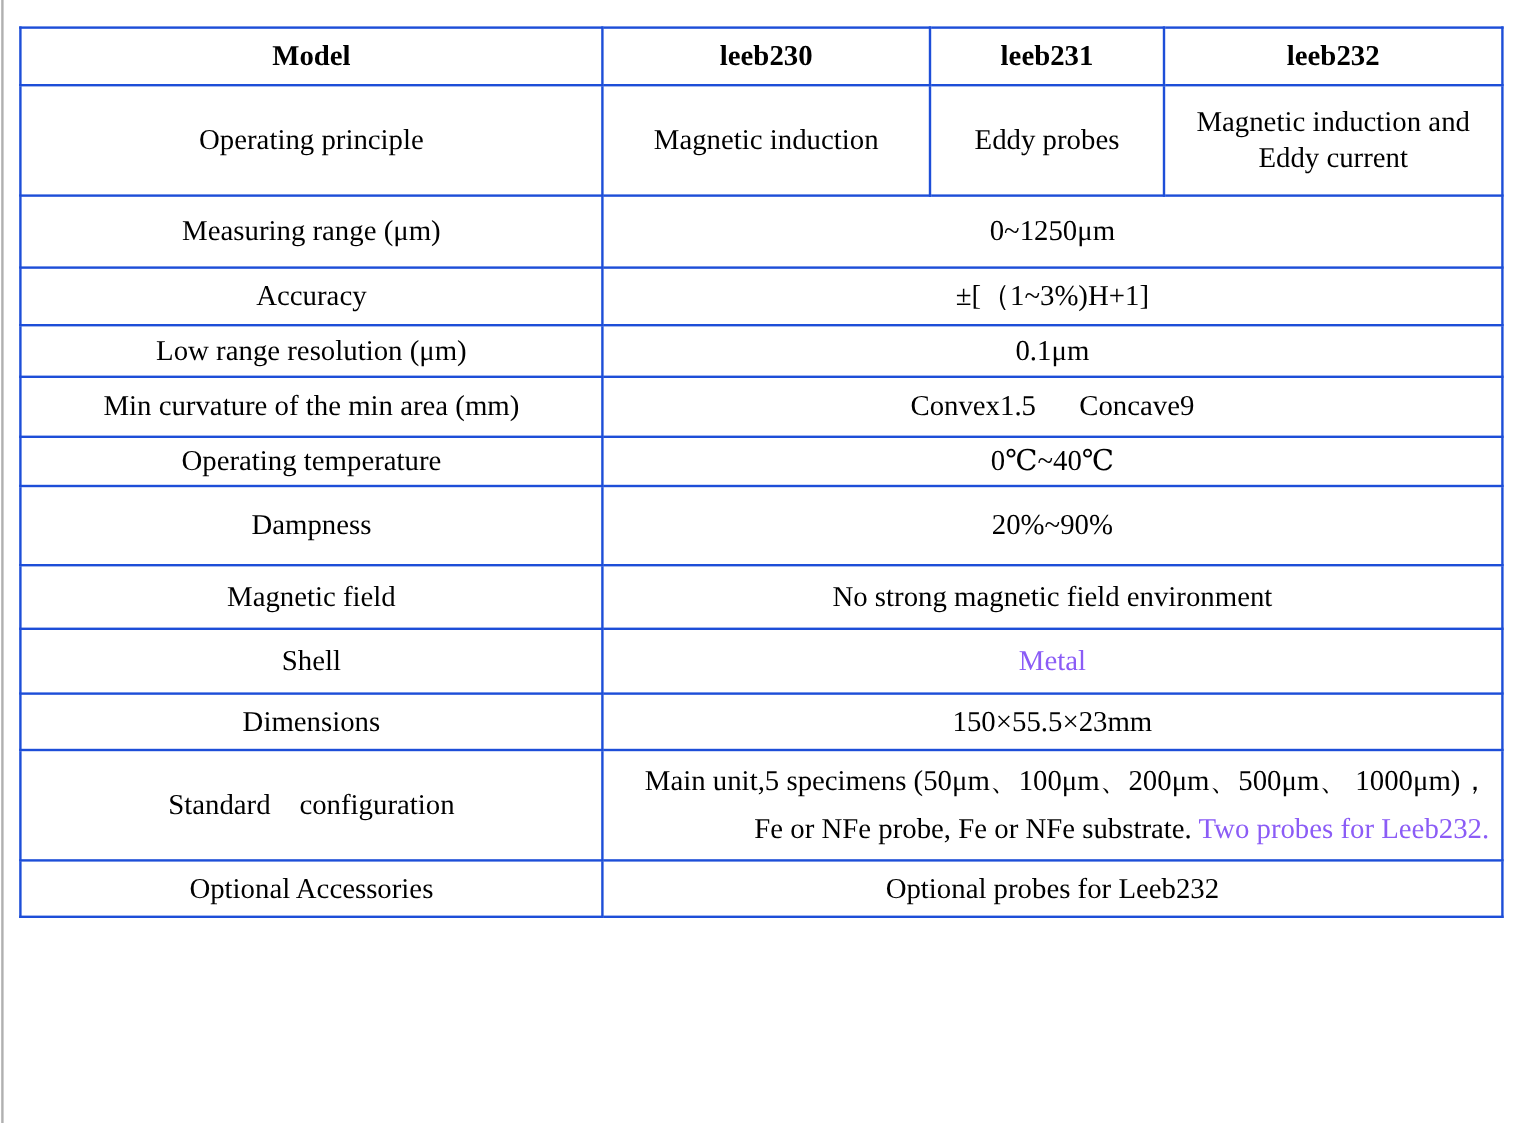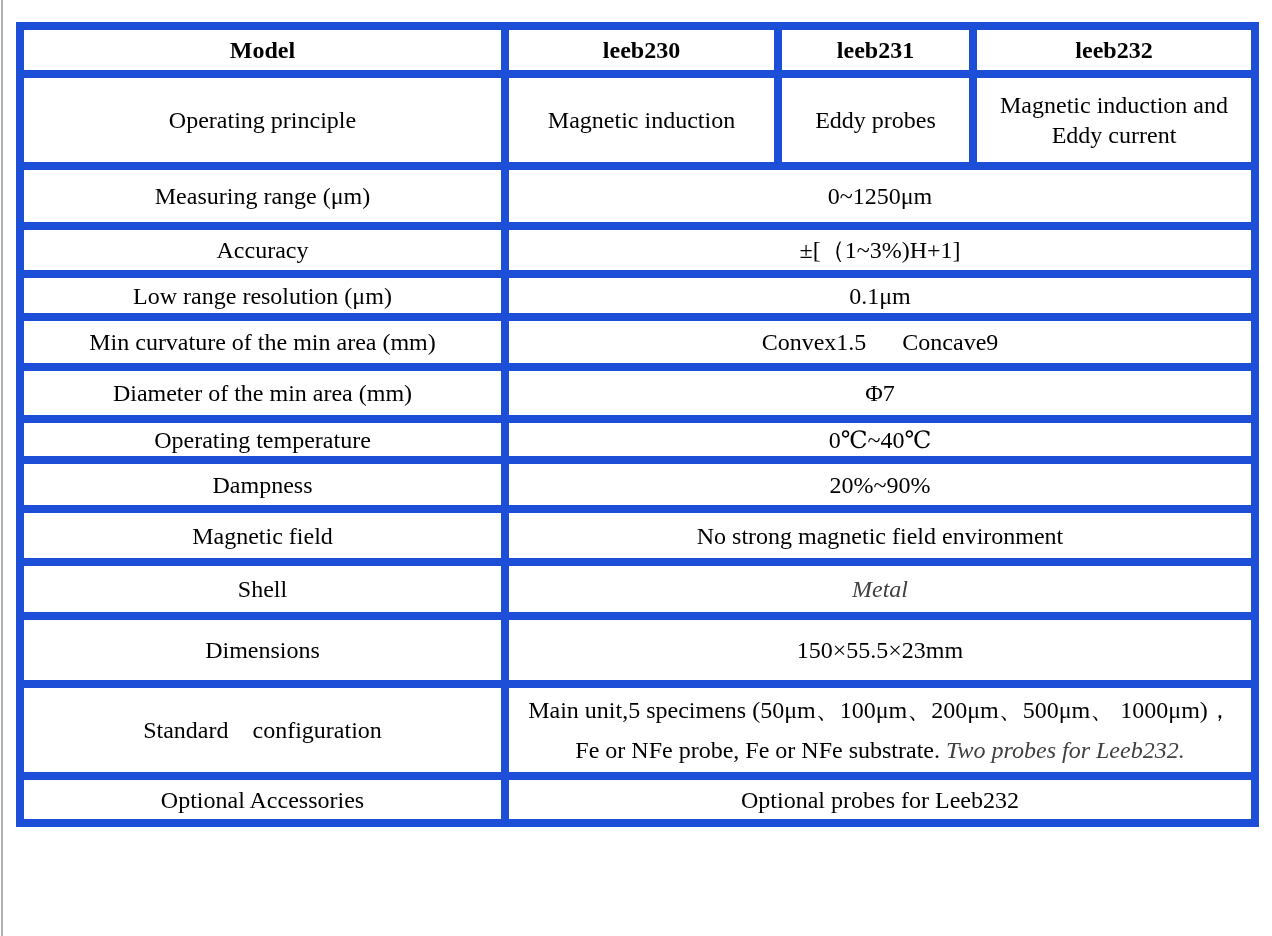--- a/index.html
+++ b/index.html
@@ -13,30 +13,30 @@
       position: absolute; left: 1px; top: 0; width: 2px; height: 936px;
       background: #b0b0b0;
     }
     table.spec {
       position: absolute; left: 16px; top: 22px;
       width: 1235px;
       border-collapse: collapse;
       table-layout: fixed;
     }
     table.spec td {
-      border: 8px solid #1d4ed8;
+      border: 2px solid #1d4ed8;
       text-align: center;
       vertical-align: middle;
       font-size: 24px;
       line-height: 30px;
       padding: 0 6px;
       overflow: hidden;
     }
     .hdr td { font-weight: bold; }
-    .red { color: #404040; font-style: italic; }
+    .red { color: #8b5cf6; }
     col.c1 { width: 485px; }
     col.c2 { width: 273px; }
     col.c3 { width: 195px; }
     col.c4 { width: 282px; }
   </style>
 </head>
 <body>
 
 <div class="left-rule"></div>
 
@@ -69,47 +69,43 @@
       <td colspan="3">±[（1~3%)H+1]</td>
     </tr>
     <tr style="height:43px">
       <td>Low range resolution (μm)</td>
       <td colspan="3">0.1μm</td>
     </tr>
     <tr style="height:50px">
       <td>Min curvature of the min area (mm)</td>
       <td colspan="3">Convex1.5&nbsp;&nbsp;&nbsp;&nbsp;&nbsp;&nbsp;Concave9</td>
     </tr>
-    <tr style="height:52px">
-      <td>Diameter of the min area (mm)</td>
-      <td colspan="3">Φ7</td>
-    </tr>
     <tr style="height:41px">
       <td>Operating temperature</td>
       <td colspan="3">0℃~40℃</td>
     </tr>
-    <tr style="height:49px">
+    <tr style="height:66px">
       <td>Dampness</td>
       <td colspan="3">20%~90%</td>
     </tr>
     <tr style="height:53px">
       <td>Magnetic field</td>
       <td colspan="3">No strong magnetic field environment</td>
     </tr>
     <tr style="height:54px">
       <td>Shell</td>
       <td colspan="3" class="red">Metal</td>
     </tr>
-    <tr style="height:68px">
+    <tr style="height:47px">
       <td>Dimensions</td>
       <td colspan="3">150×55.5×23mm</td>
     </tr>
     <tr style="height:92px">
       <td>Standard&nbsp;&nbsp;&nbsp;&nbsp;configuration</td>
-      <td colspan="3" style="line-height:40px; padding: 0 10px;">
+      <td colspan="3" style="line-height:40px; padding: 0 10px; text-align: right;">
         <span>Main unit,5 specimens (50μm、100μm、200μm、500μm、 1000μm)， Fe or NFe probe, Fe or NFe substrate. </span><span class="red">Two probes for Leeb232.</span>
       </td>
     </tr>
     <tr style="height:47px">
       <td>Optional Accessories</td>
       <td colspan="3">Optional probes for Leeb232</td>
     </tr>
   </tbody>
 </table>
 

